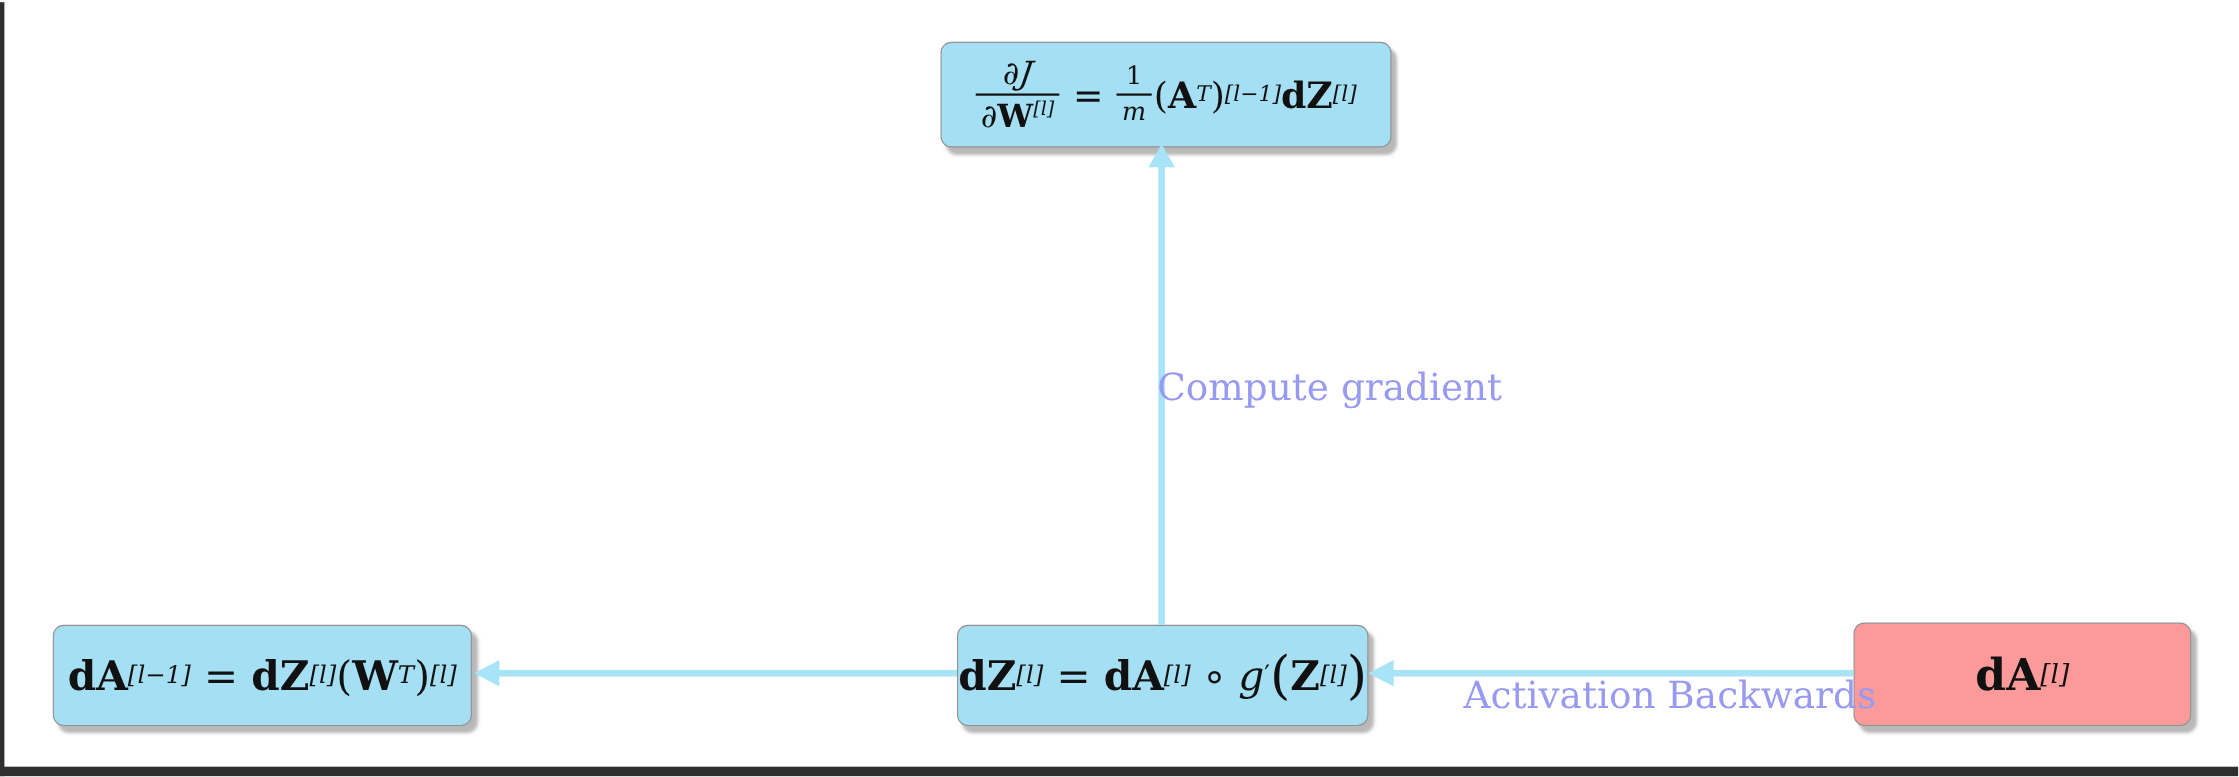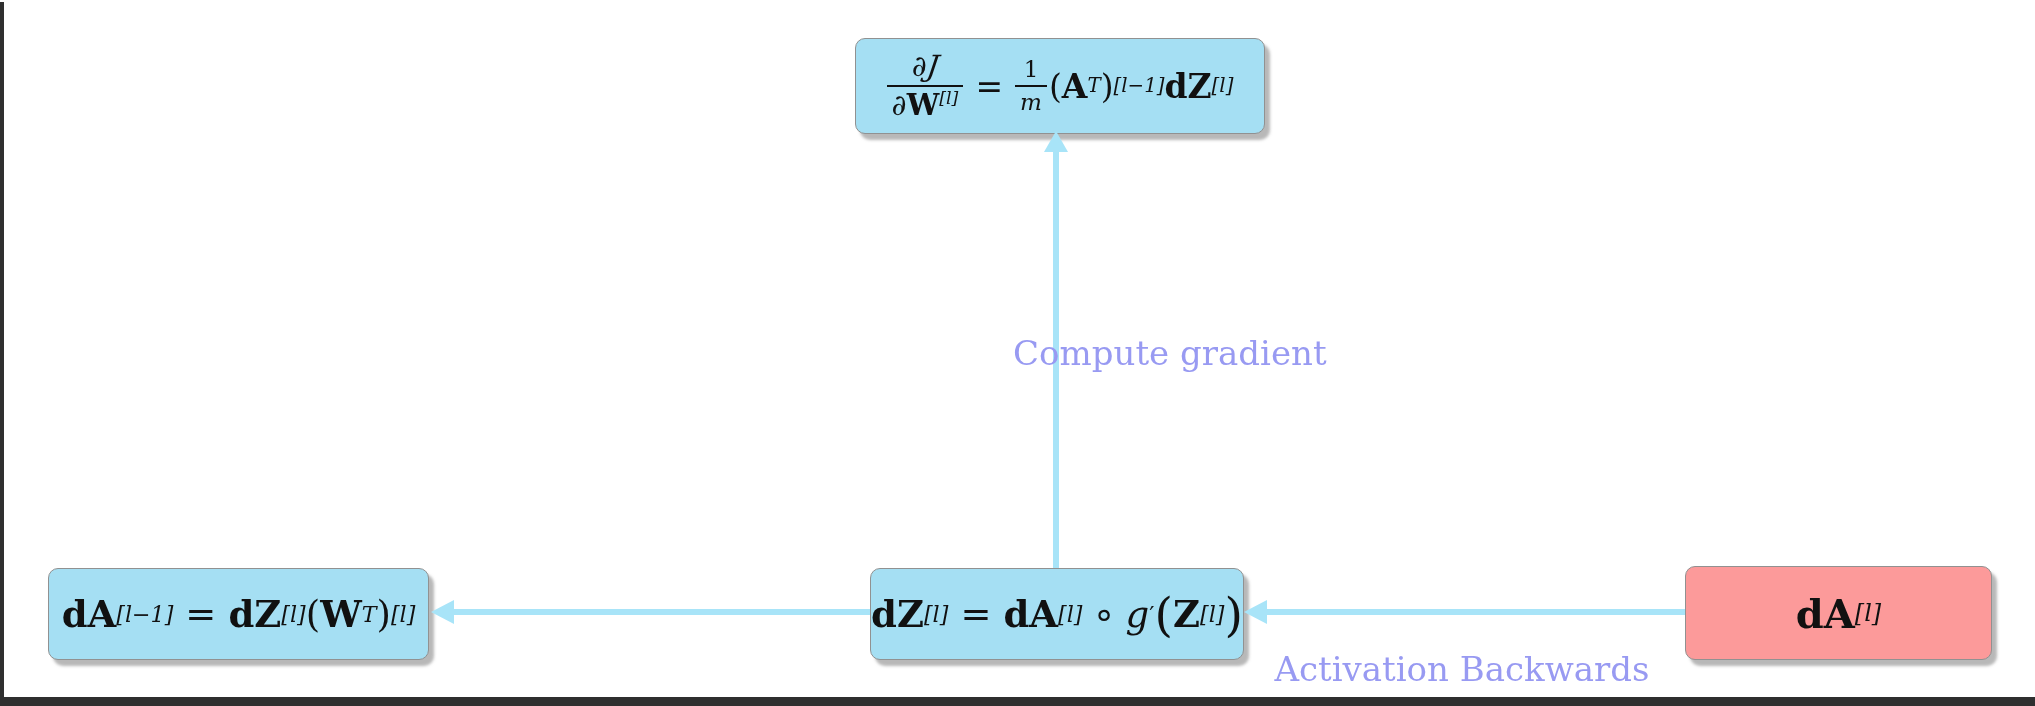--- a/index.html
+++ b/index.html
@@ -67,23 +67,23 @@
     left:1244px; top:600px;
     border-top:12px solid transparent; border-bottom:12px solid transparent;
     border-right:23px solid var(--arrow,#a8e4f8);
   }
 
   
   .edge-label {
     position:absolute; color:var(--label-text,#989af2);
     font-size:34px; line-height:1; white-space:nowrap;
   }
-  #label-compute    { left:1013px; top:336px; }
+  #label-compute    { left:1052px; top:336px; }
   #label-linear     { left:651px;  top:616px; transform:translateX(-50%); }
-  #label-activation { left:1462px; top:616px; transform:translateX(-50%);margin-top:36px; }
+  #label-activation { left:1518px; top:616px; transform:translateX(-50%); }
 </style>
 </head>
 <body>
 
 <div id="canvas">
 
   <div class="frame-left"></div>
   <div class="frame-bottom"></div>
 
   <div class="box blue" id="box-weight-gradient">

